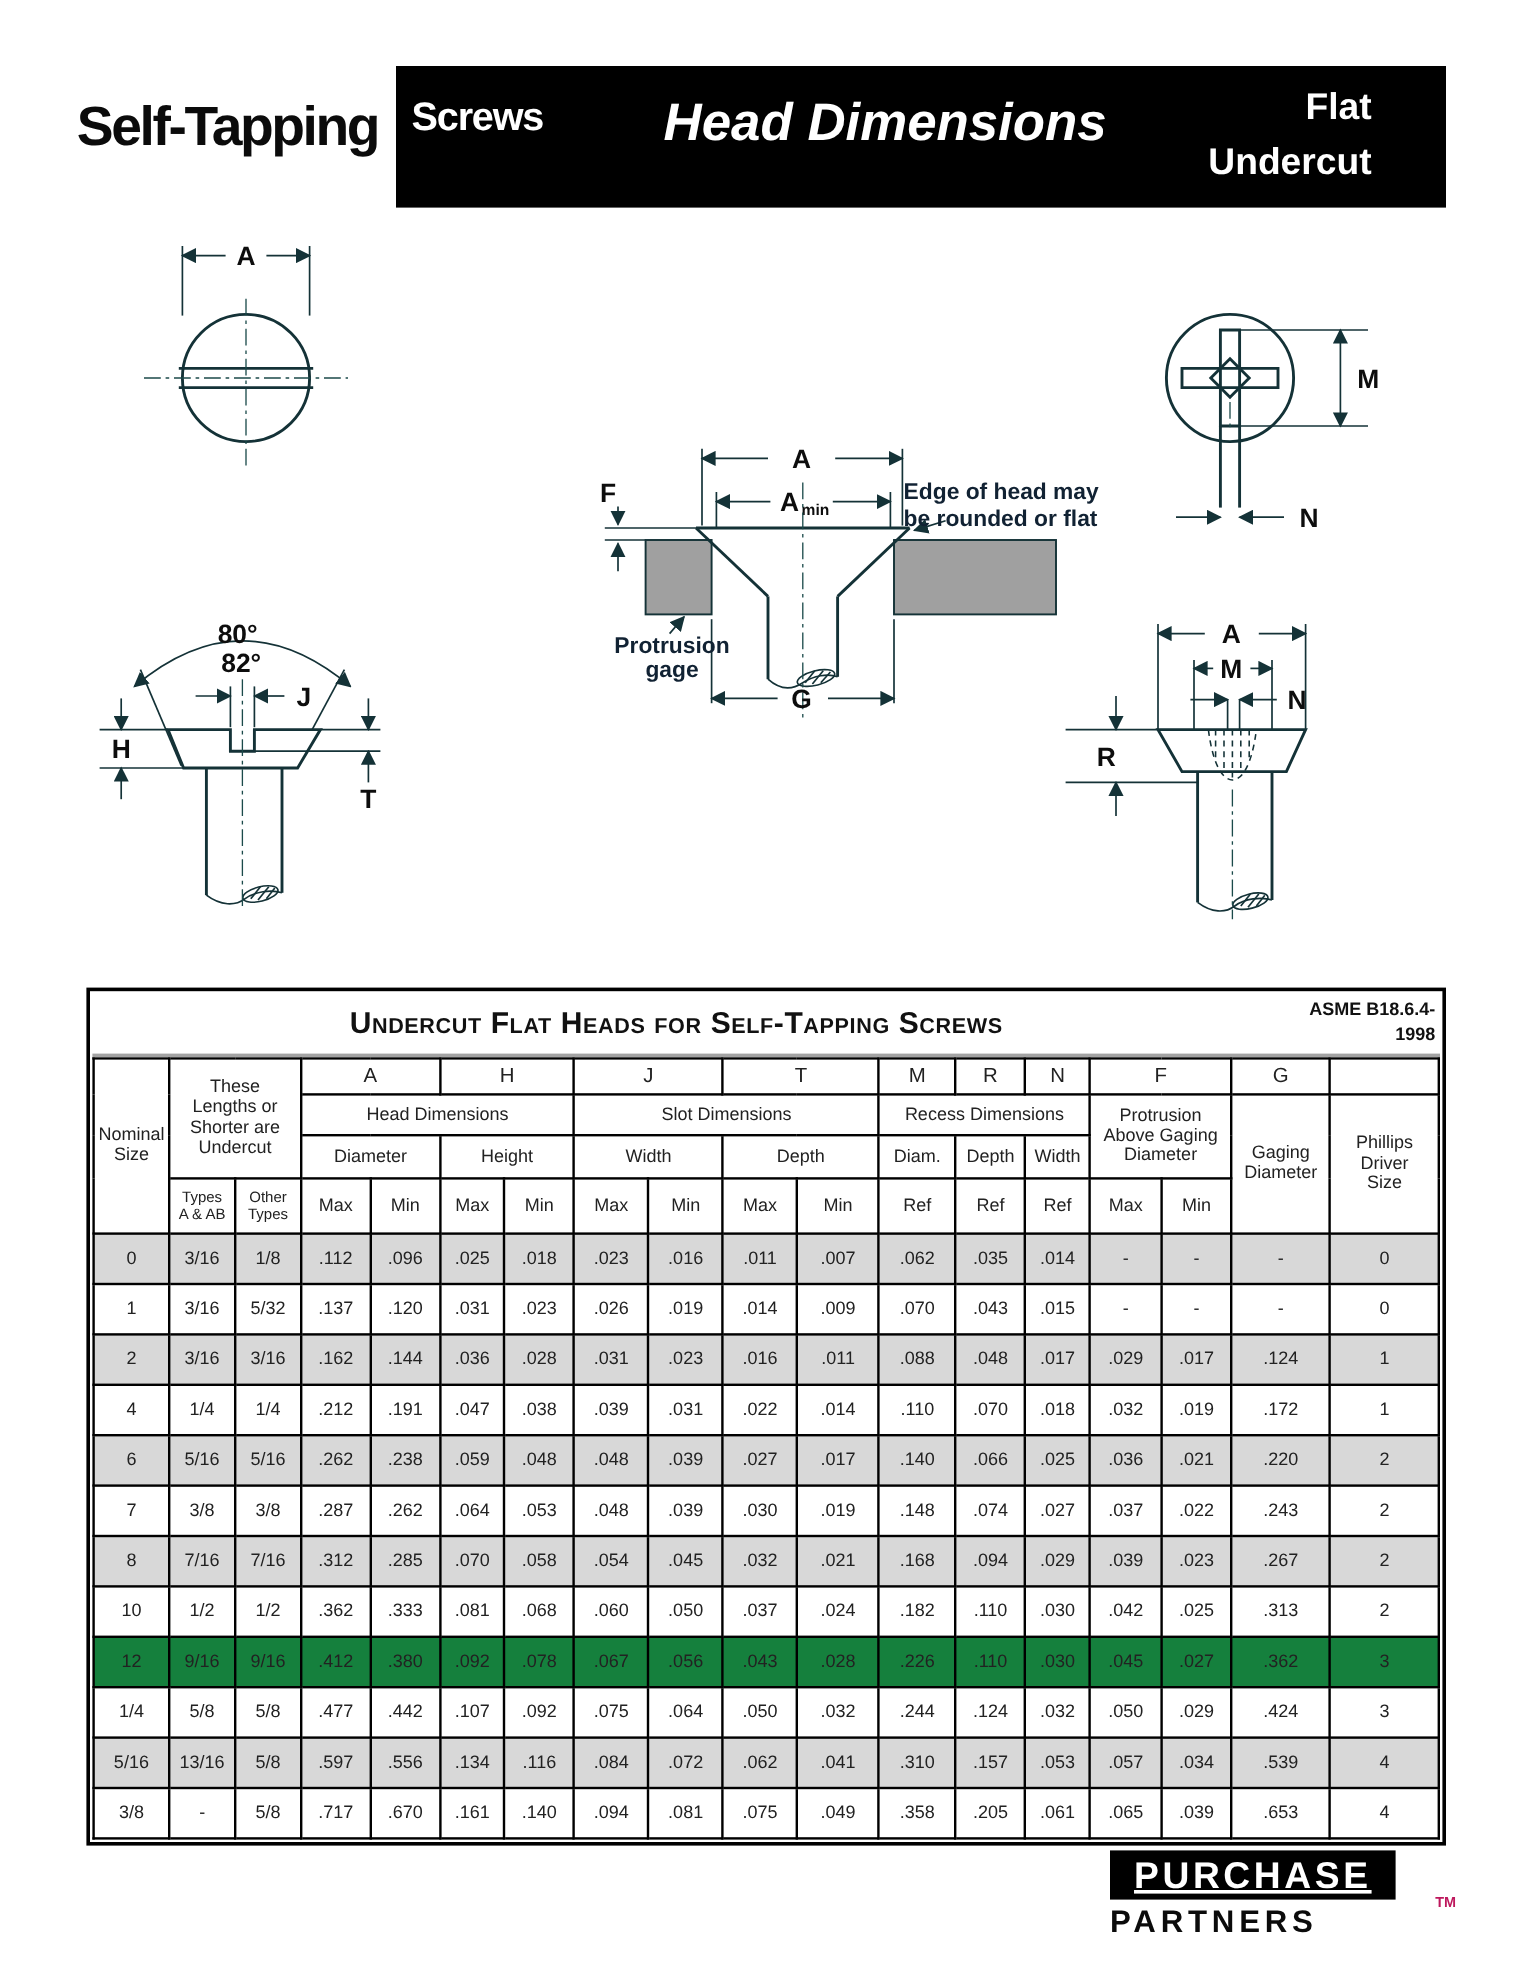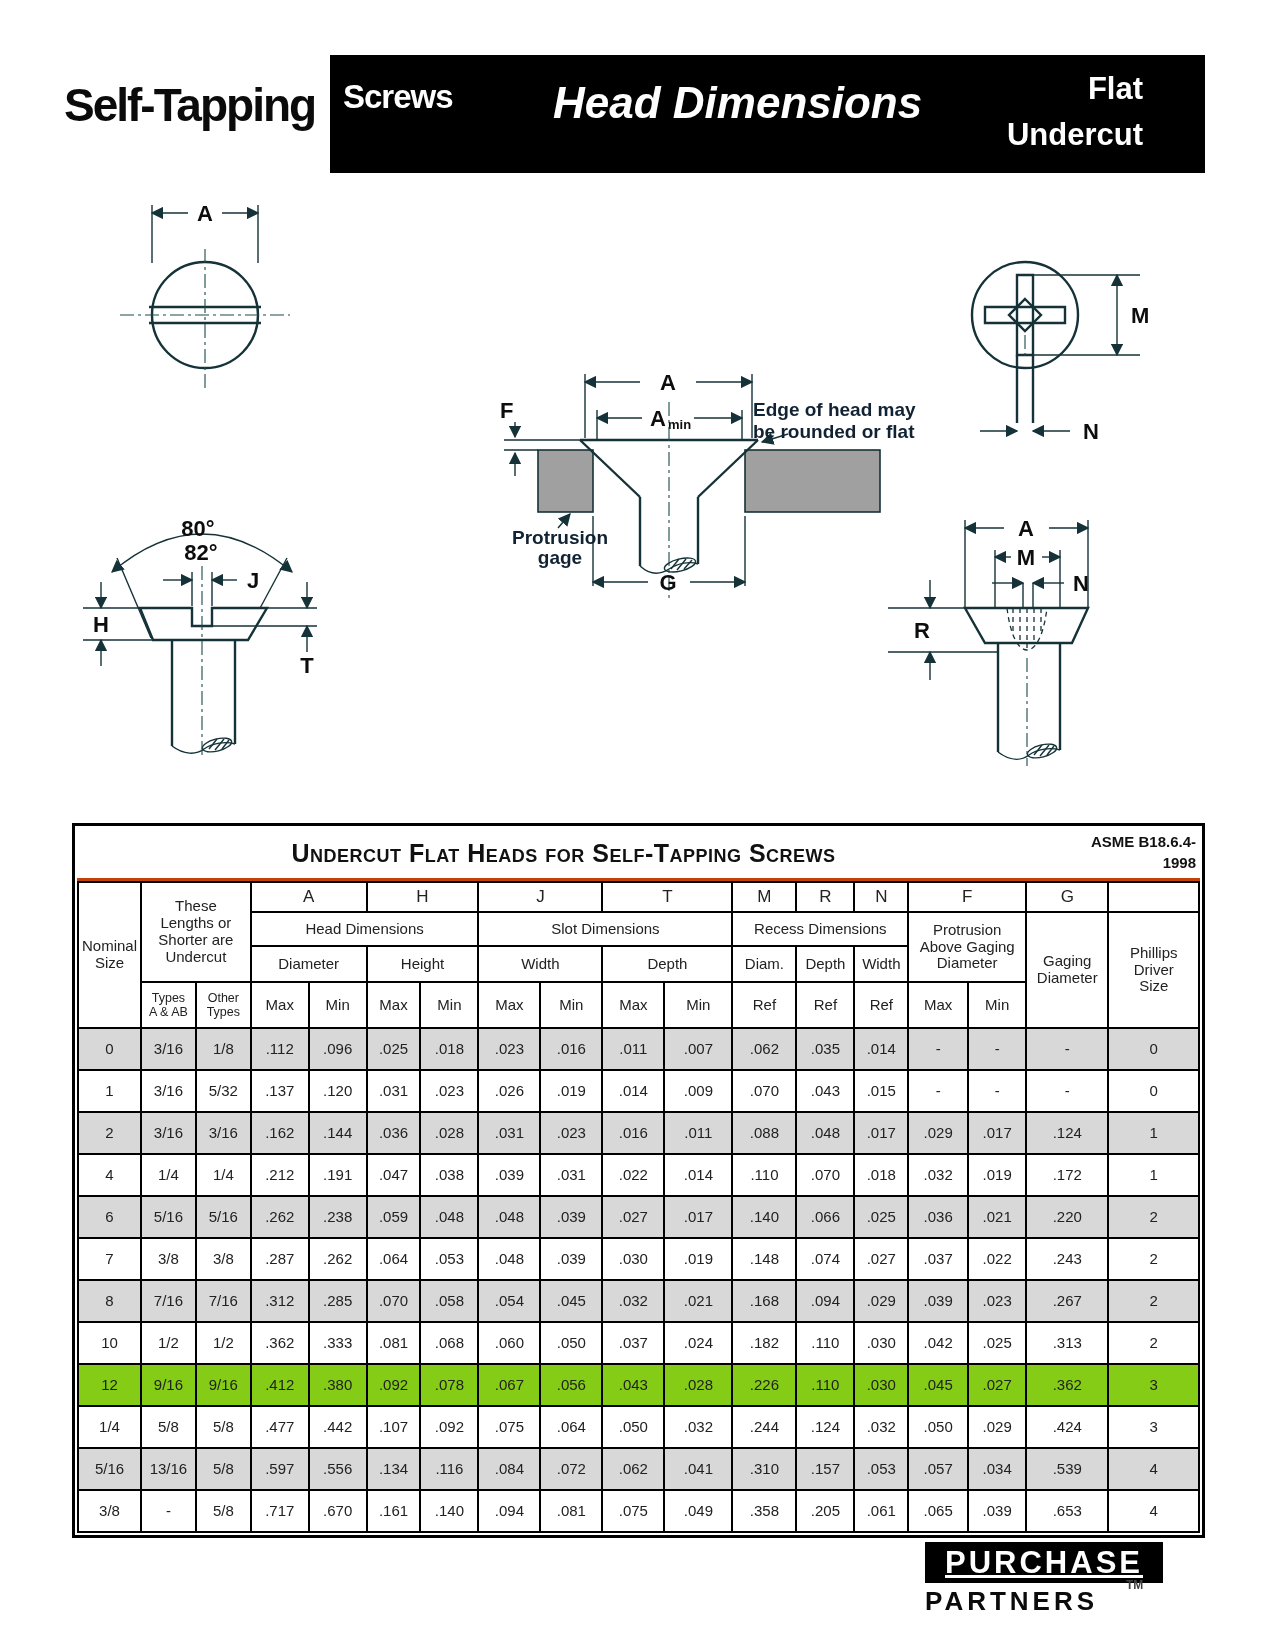--- a/index.html
+++ b/index.html
@@ -20,40 +20,40 @@
   svg .obw{stroke:#143237;stroke-width:2.4;fill:#fff;}
   svg .cl{stroke:#1b4a4a;stroke-width:1.1;fill:none;stroke-dasharray:14 4 3 4;}
   svg .dsh{stroke:#143237;stroke-width:1.3;fill:none;stroke-dasharray:5 4;}
   svg .lbl{font-family:"Liberation Sans",sans-serif;font-size:22px;font-weight:bold;fill:#0d0d0d;}
   svg .lbl-s{font-family:"Liberation Sans",sans-serif;font-size:13px;font-weight:bold;fill:#0d0d0d;}
   svg .note{font-family:"Liberation Sans",sans-serif;font-size:19px;font-weight:bold;fill:#123;}
   svg .gage{fill:#a0a0a0;stroke:#143237;stroke-width:1.6;}
 
   
   .tbl-wrap{left:72px;top:823px;width:1133px;border:3px solid #000;background:#fff;box-sizing:border-box;padding:2px;}
-  .tbl-title-row{position:relative;height:50px;border-bottom:3px solid #c2410c;}
+  .tbl-title-row{position:relative;height:50px;border-bottom:3px solid #a3a3a3;}
   .tbl-title{position:absolute;left:0;right:150px;top:0;height:50px;line-height:50px;text-align:center;
     font-variant:small-caps;font-weight:bold;font-size:25px;letter-spacing:.5px;}
   .tbl-std{position:absolute;right:4px;top:3px;width:130px;text-align:right;font-weight:bold;font-size:15px;line-height:21px;white-space:pre-line;}
   table{border-collapse:collapse;width:100%;table-layout:fixed;}
   td{border:2px solid #000;text-align:center;vertical-align:middle;padding:0 1px;font-weight:bold;font-size:16px;white-space:pre-line;line-height:1.12;}
   .r-letters td{height:28px;font-size:17px;}
   .r-groups td{height:32px;}
   .r-subs td{height:34px;}
   .r-minmax td{height:44px;font-size:15px;}
   td.small{font-size:12.5px;}
   td.nominal-hd,td.note-hd{font-size:15px;margin-left:28px;}
   tbody td{height:40px;font-weight:normal;font-size:15px;color:#222;}
   tbody tr.shade{background:#d8d8d8;}
 
   
   .logo-box{left:925px;top:1542px;width:238px;height:41px;background:#000;color:#fff;text-align:center;
     font-weight:bold;font-size:31px;line-height:41px;letter-spacing:3px;text-decoration:underline;}
   .logo-sub{left:925px;top:1586px;width:238px;text-align:left;font-weight:bold;font-size:26px;letter-spacing:4px;color:#0b0b0b;}
-  .logo-tm{left:1126px;top:1578px;font-size:12px;font-weight:bold;color:#404040;}
+  .logo-tm{left:1196px;top:1578px;font-size:12px;font-weight:bold;color:#be185d;}
 </style>
 </head>
 <body>
 
 <div class="abs hdr-box" style="background: rgb(0, 0, 0);"></div>
 <div class="abs hdr-pre">Self-Tapping</div>
 <div class="abs hdr-screws">Screws</div>
 <div class="abs hdr-center">Head Dimensions</div>
 <div class="abs hdr-corner">Flat
 Undercut</div>
@@ -483,21 +483,21 @@
           <td>.037</td>
           <td>.024</td>
           <td>.182</td>
           <td>.110</td>
           <td>.030</td>
           <td>.042</td>
           <td>.025</td>
           <td>.313</td>
           <td>2</td>
         </tr>
-        <tr class="shade" style="background: #84cc16; margin-top: 28px;">
+        <tr class="shade" style="background: #15803d; margin-top: 28px;">
           <td>12</td>
           <td>9/16</td>
           <td>9/16</td>
           <td>.412</td>
           <td>.380</td>
           <td>.092</td>
           <td>.078</td>
           <td>.067</td>
           <td>.056</td>
           <td>.043</td>

